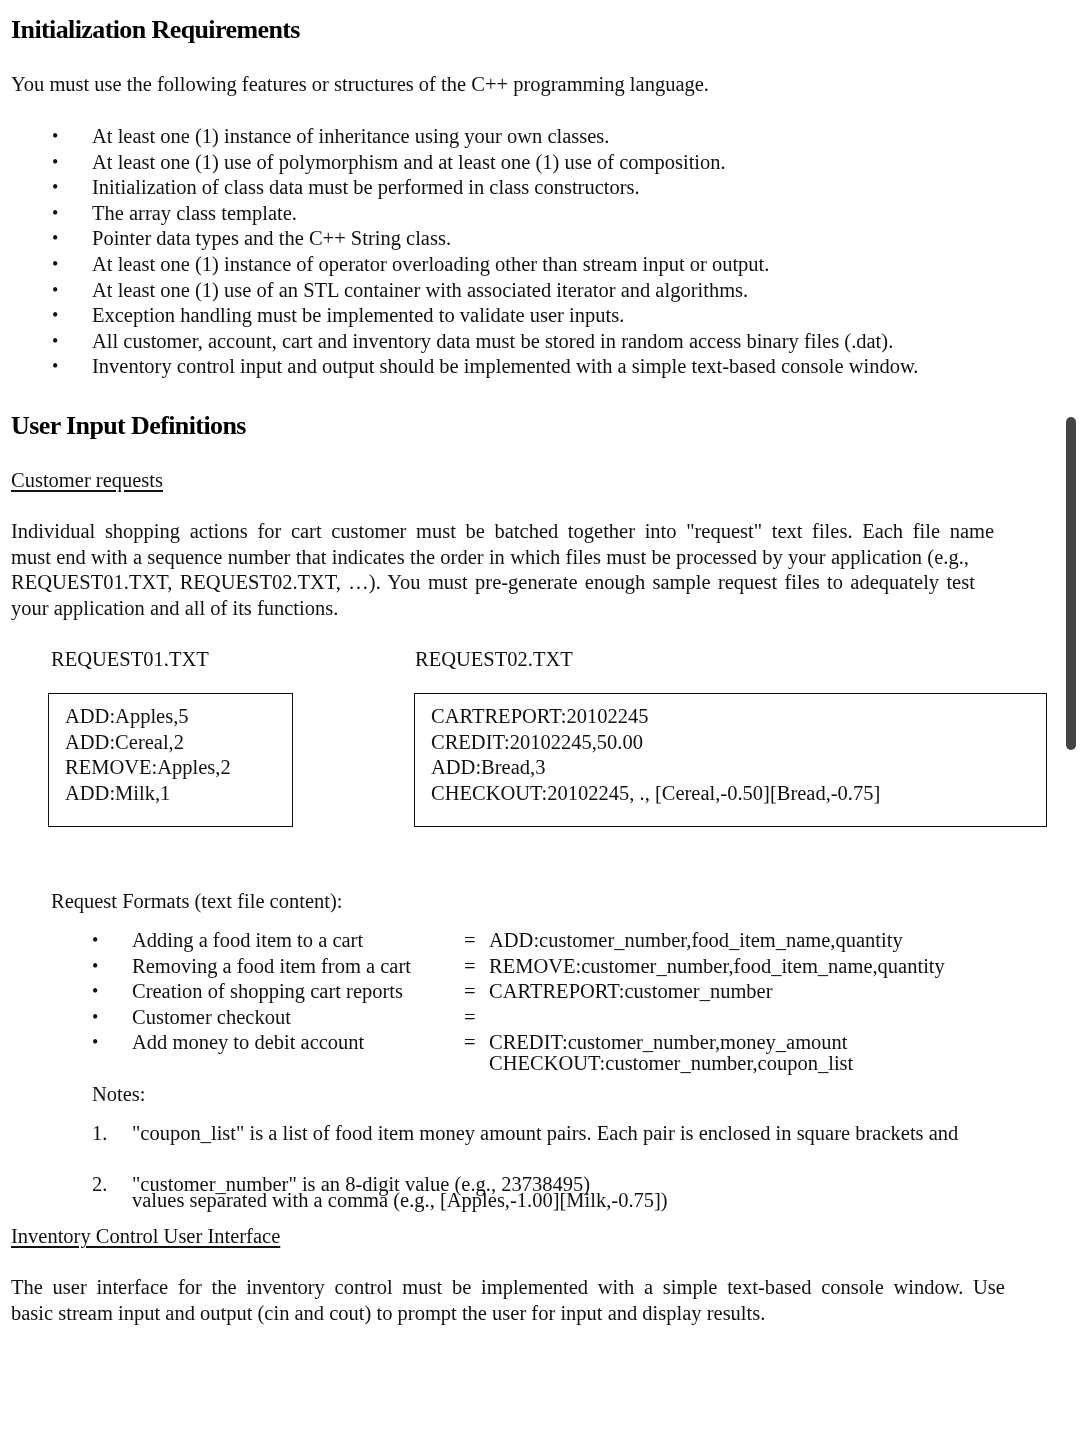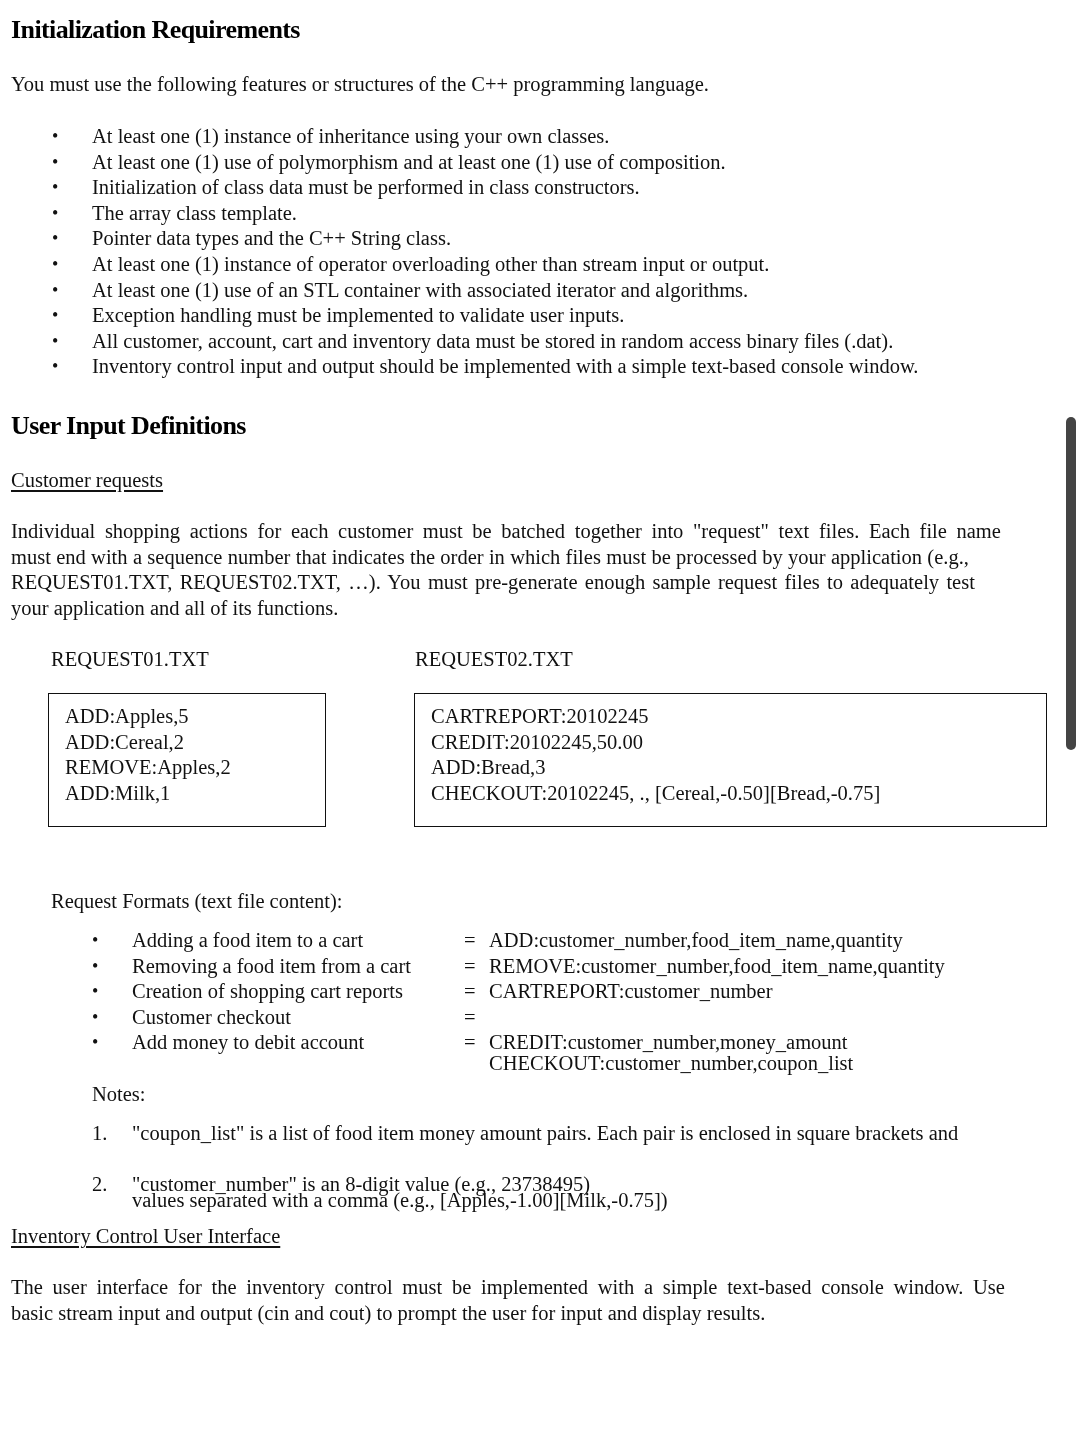--- a/index.html
+++ b/index.html
@@ -128,30 +128,30 @@
       <span class="dot">•</span>
       <span class="txt" style="left:40px;">Inventory control input and output should be implemented with a simple text-based console window.</span>
     </li>
 </ul>
 
 <h2 class="abs" style="left:11px; top:411px;">User Input Definitions</h2>
 
 <p class="abs underline" style="left:11px; top:468px; white-space:nowrap;text-align:right;">Customer requests</p>
 
 <div class="abs" style="left:11px; top:519px; width:1049px;">
-  <div class="justify" style="height:25.5px; white-space:nowrap; word-spacing:4.5px;">Individual shopping actions for each customer must be batched together into "request" text files. Each file name</div>
+  <div class="justify" style="height:25.5px; white-space:nowrap; word-spacing:4.5px;">Individual shopping actions for cart customer must be batched together into "request" text files. Each file name</div>
   <div style="height:25.5px; white-space:nowrap; word-spacing:0.2px;">must end with a sequence number that indicates the order in which files must be processed by your application (e.g.,</div>
   <div style="height:25.5px; white-space:nowrap; word-spacing:2.2px;">REQUEST01.TXT, REQUEST02.TXT, …). You must pre-generate enough sample request files to adequately test</div>
   <div style="height:25.5px; white-space:nowrap;">your application and all of its functions.</div>
 </div>
 
 <div class="abs" style="left:51px; top:647px; white-space:nowrap;">REQUEST01.TXT</div>
 <div class="abs" style="left:415px; top:647px; white-space:nowrap;">REQUEST02.TXT</div>
 
-<div class="filebox" style="left:48px; top:693px; width:278px; height:134px;">
+<div class="filebox" style="left:48px; top:693px; width:245px; height:134px;">
   <div class="line">ADD:Apples,5</div>
   <div class="line">ADD:Cereal,2</div>
   <div class="line">REMOVE:Apples,2</div>
   <div class="line">ADD:Milk,1</div>
 </div>
 
 <div class="filebox" style="left:414px; top:693px; width:633px; height:134px;">
   <div class="line">CARTREPORT:20102245</div>
   <div class="line">CREDIT:20102245,50.00</div>
   <div class="line">ADD:Bread,3</div>

